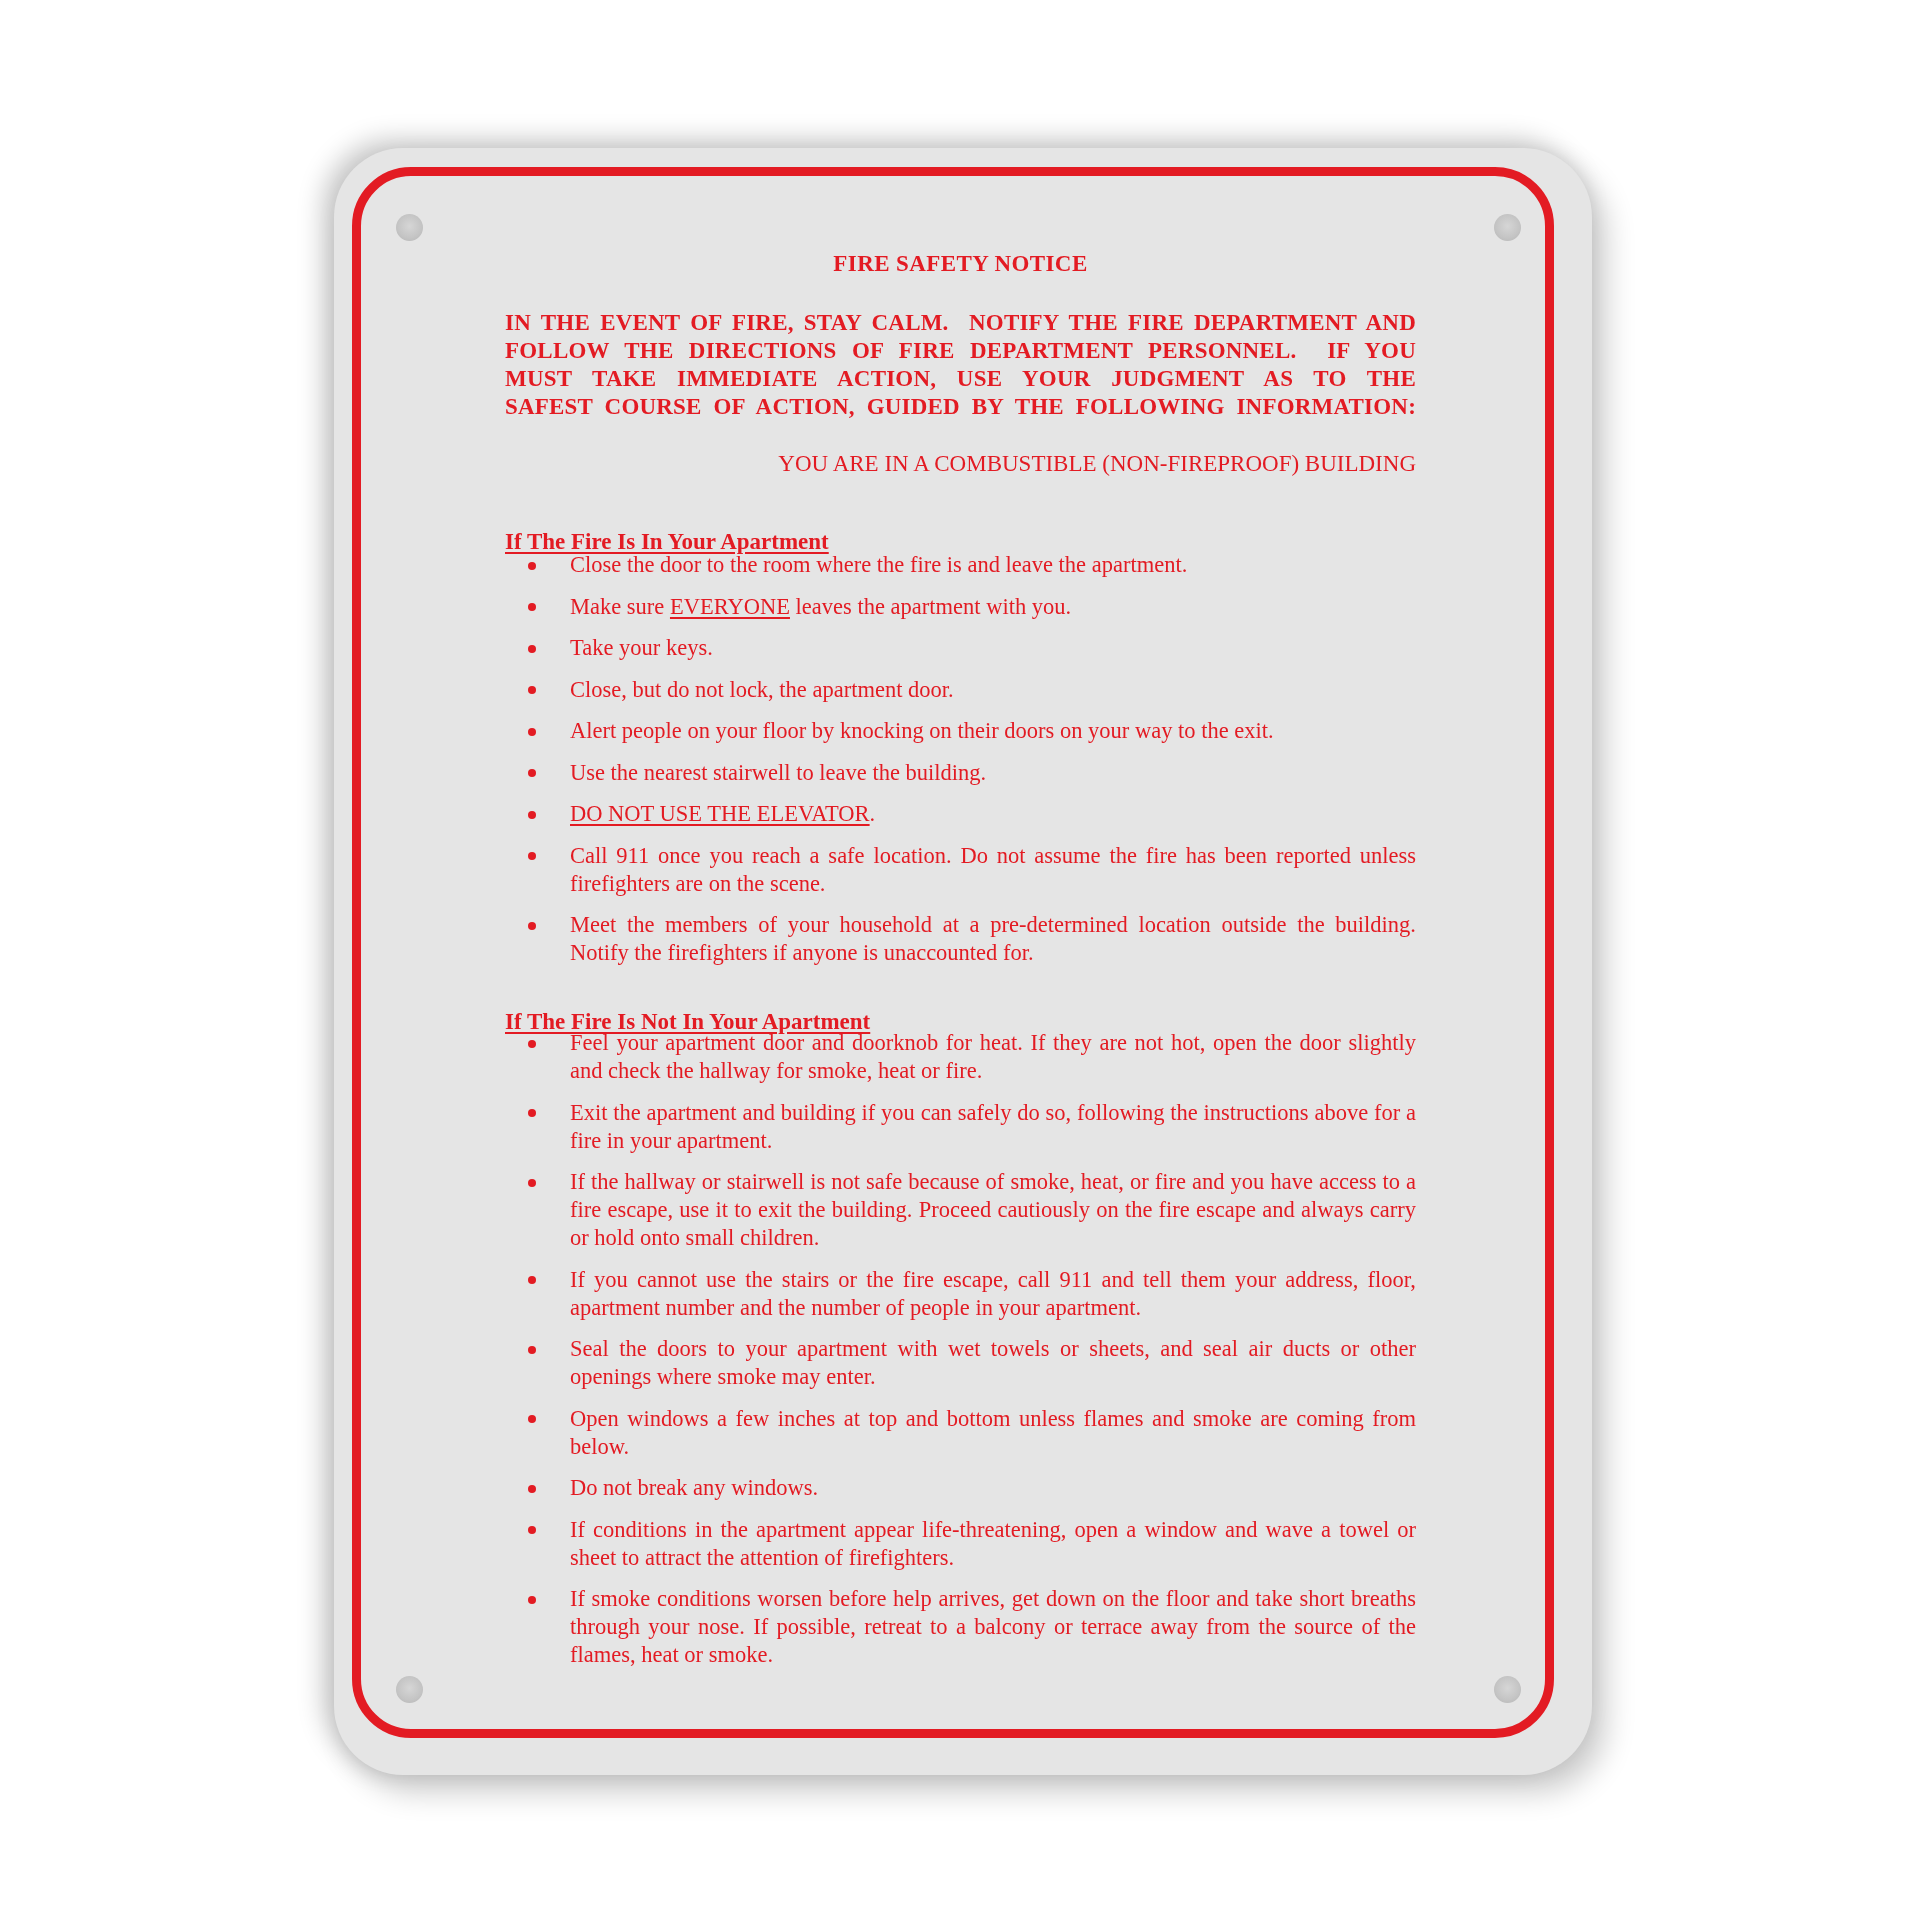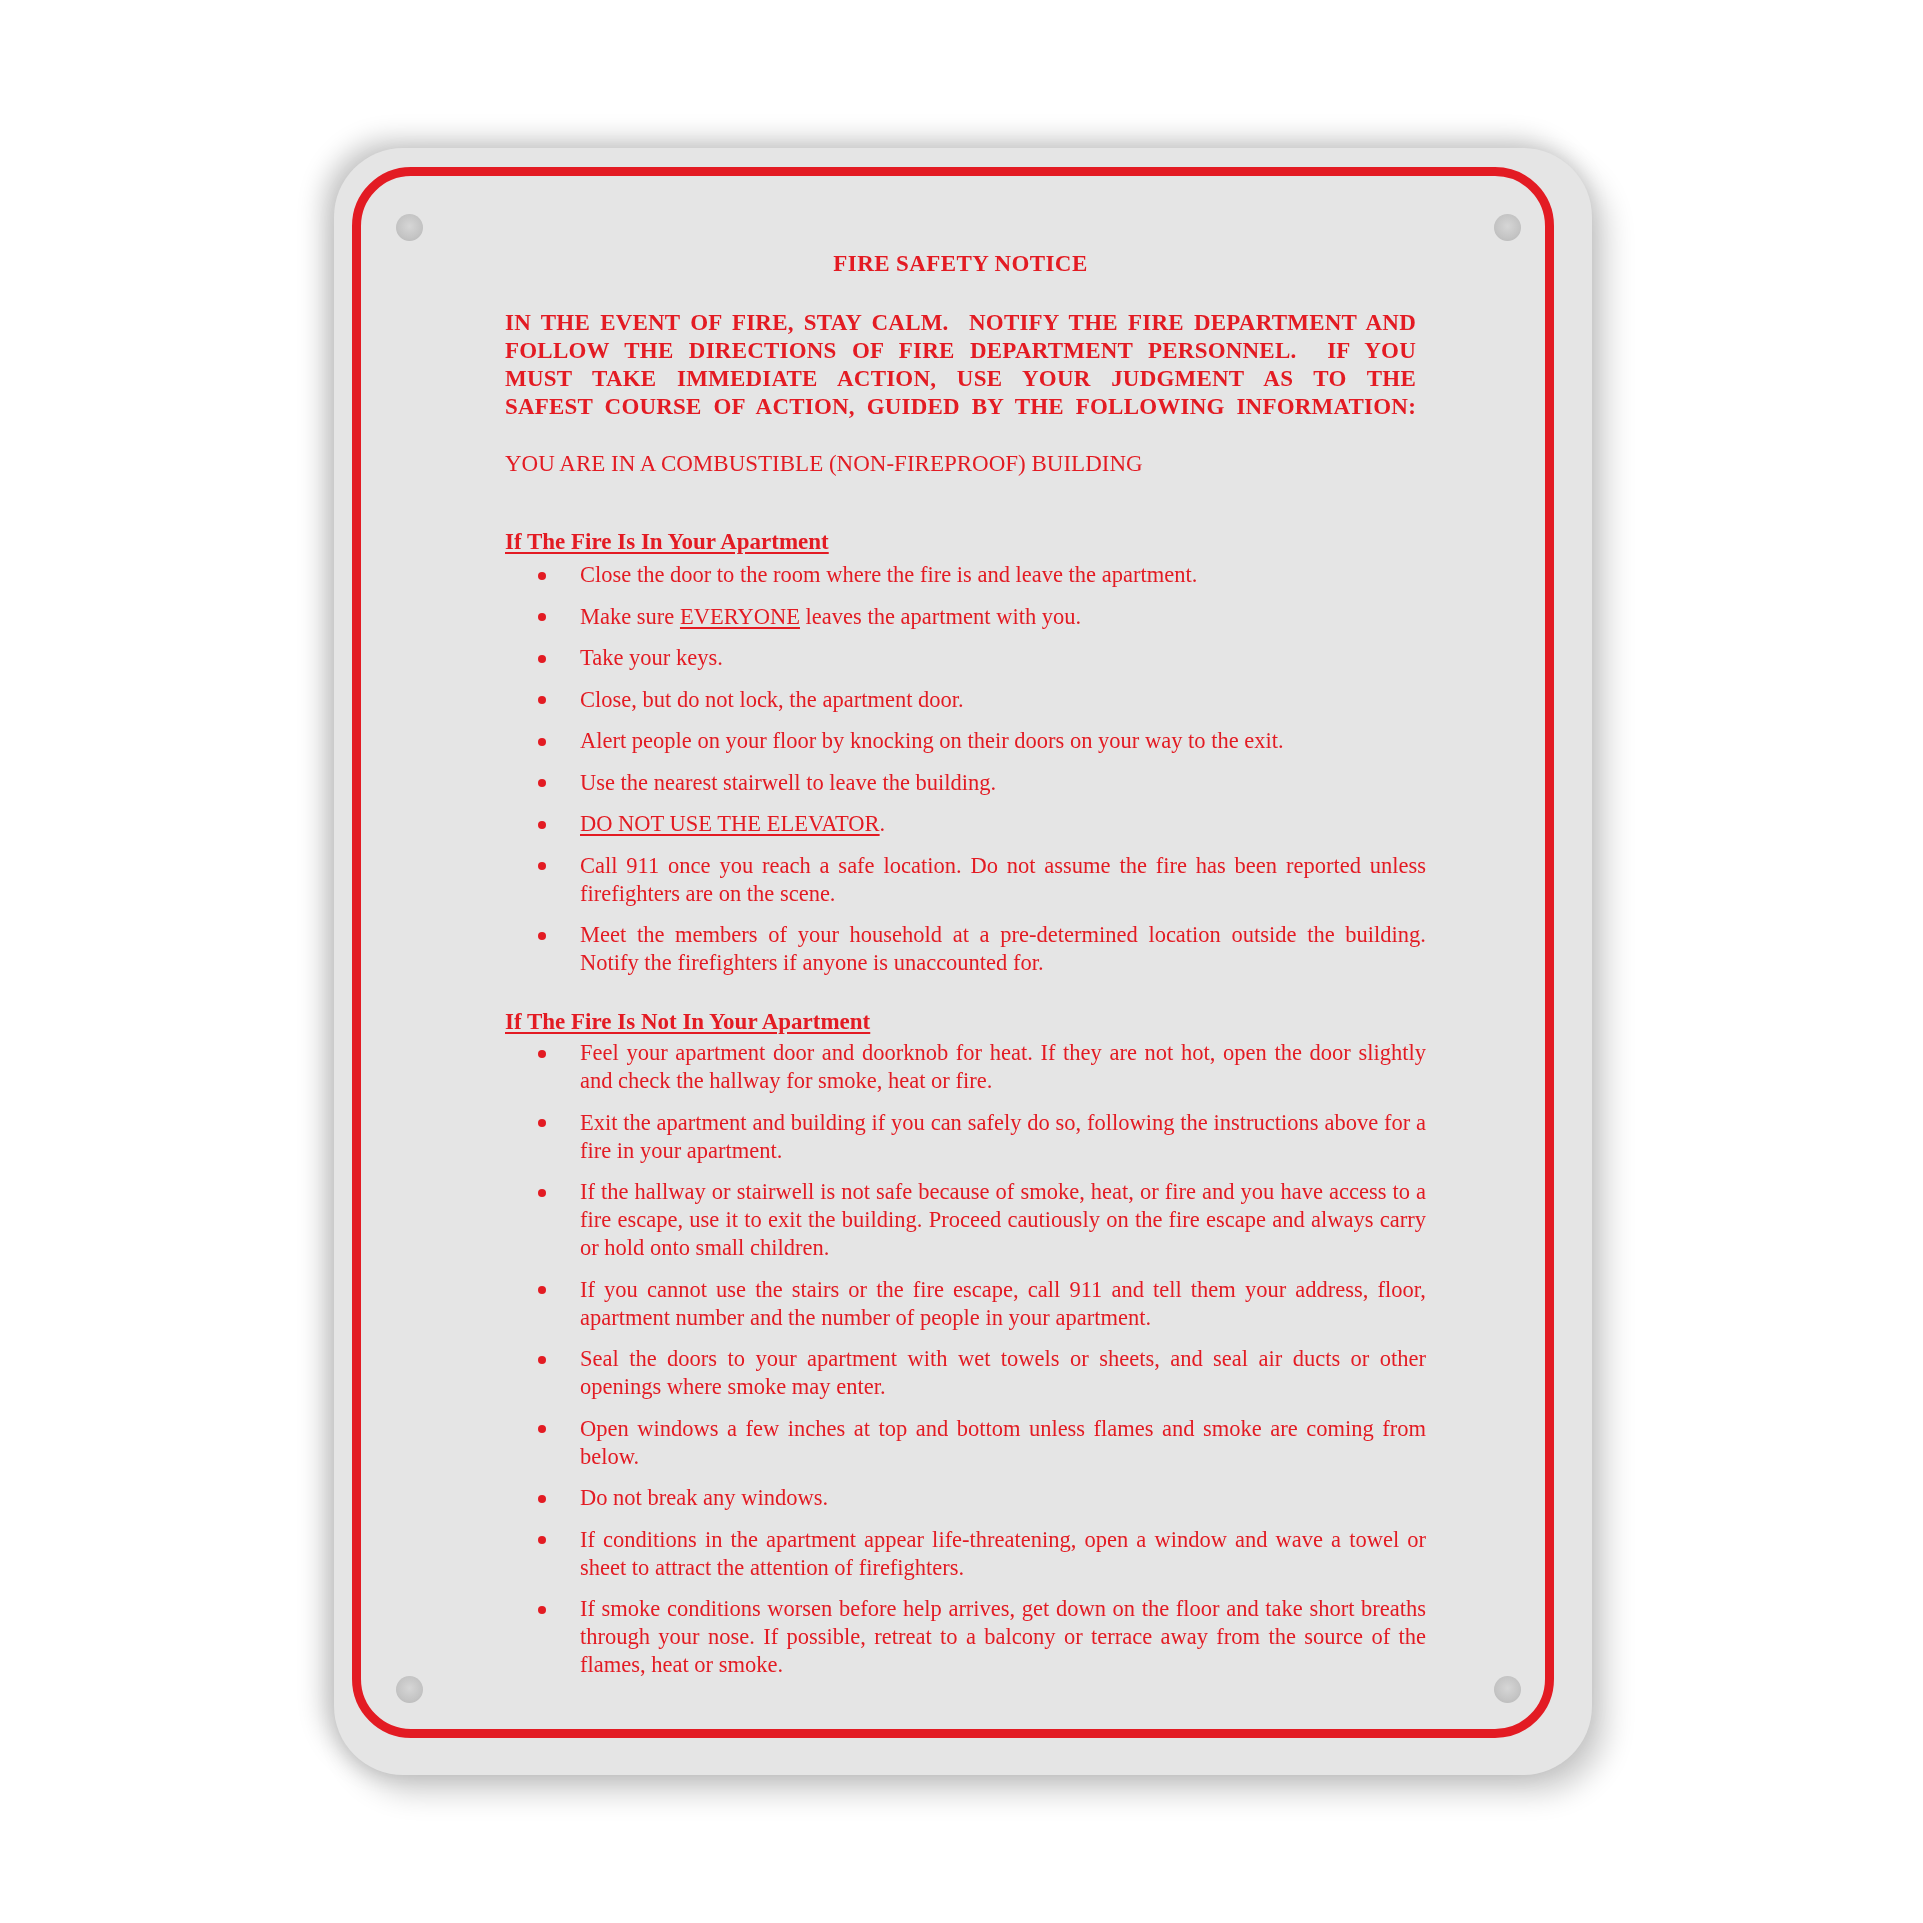--- a/index.html
+++ b/index.html
@@ -26,30 +26,30 @@
   .title {
     position:absolute; top:101px; left:0; width:100%; text-align:center;
     font-weight:bold; font-size:23px; line-height:30px; letter-spacing:0.4px;
   }
   .intro {
     position:absolute; top:161px; left:0; width:100%;
     font-weight:bold; font-size:23px; line-height:28px; text-align:justify;
     text-align-last:justify; letter-spacing:0.2px;
   }
   .combustible {
-    position:absolute; top:301px; left:0; width:100%; text-align:left;
+    position:absolute; top:301px; left:0; width:100%; text-align:right;
     font-size:23px; line-height:30px;
   }
   .heading {
     position:absolute; left:0; font-weight:bold; font-size:23px; line-height:30px;
     text-decoration:underline; text-decoration-thickness:1.5px; text-underline-offset:3px;margin-top:24px;
   }
   .h1 { top:355px; }
   .h2 { top:835px; }
-  .list { position:absolute; left:0; width:100%; margin:10px; padding:0; list-style:none; }
+  .list { position:absolute; left:0; width:100%; margin:0; padding:0; list-style:none; }
   .list li {
     position:relative; padding-left:65px; font-size:22.5px; line-height:28px;
     text-align:justify; margin-bottom:13.5px;
   }
   .list li .dot {
     position:absolute; left:22.5px; top:10.5px; width:8.3px; height:8.3px; border-radius:50%;
     background:#e31b23;
   }
   .u { text-decoration:underline; text-decoration-thickness:1.5px; text-underline-offset:3px; }
   .list1 { top:403px; }

